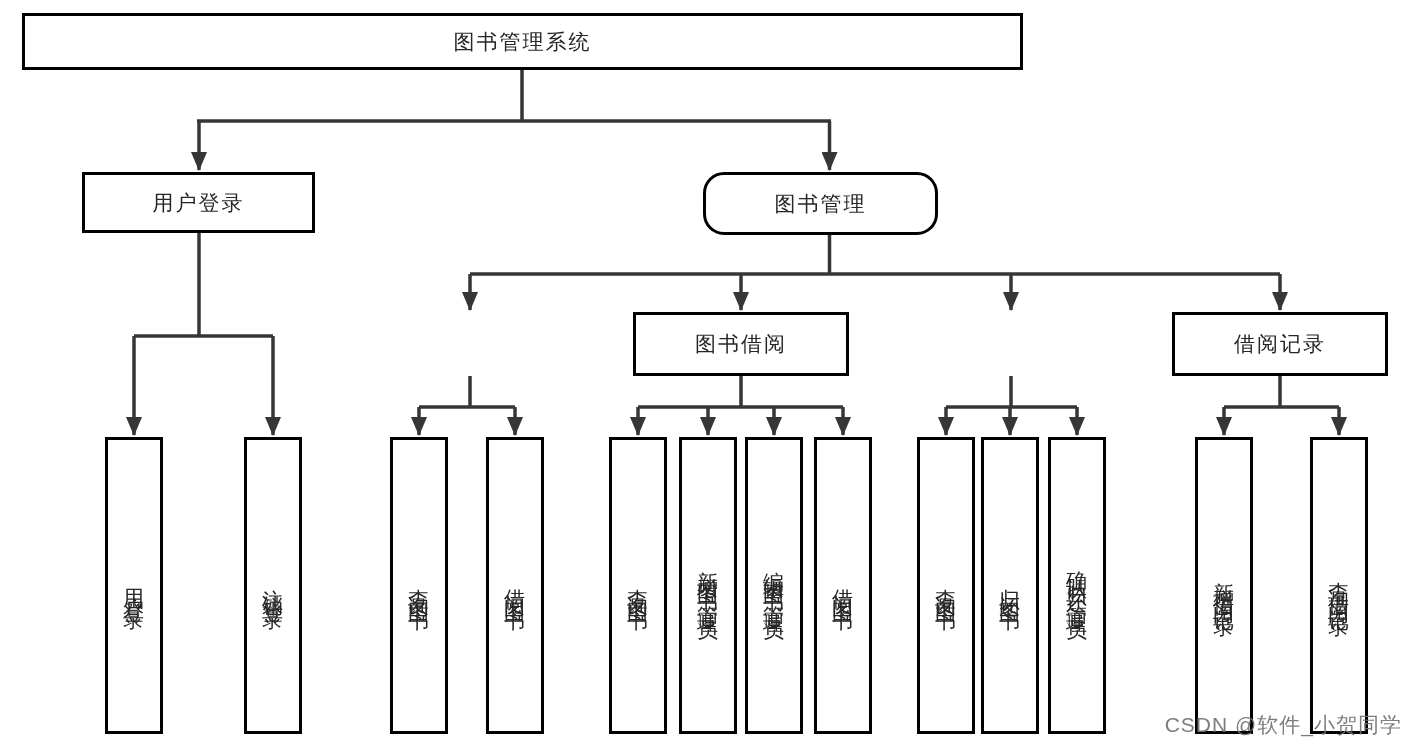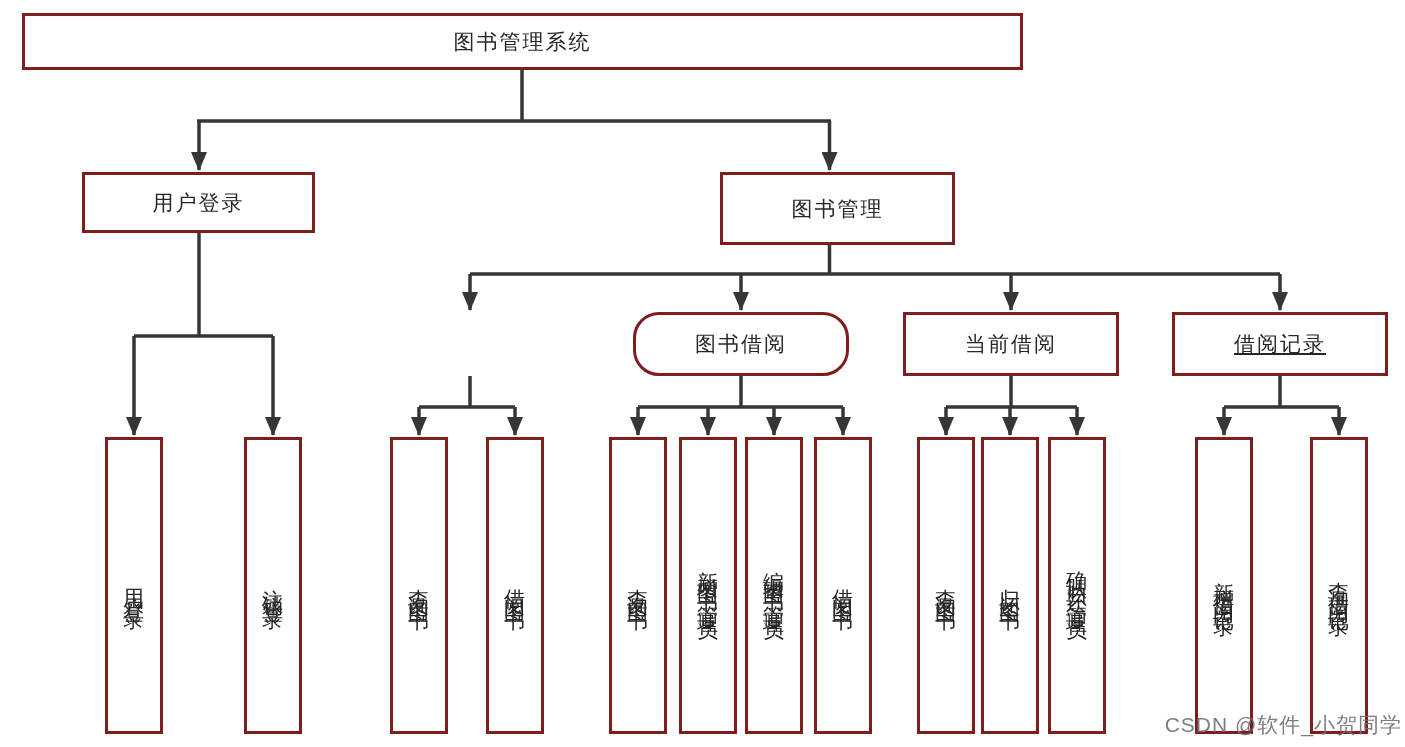--- a/index.html
+++ b/index.html
@@ -7,21 +7,21 @@
     position:relative;
     width:1405px;height:747px;
     background:#ffffff;
     overflow:hidden;
     font-family:"Liberation Sans","DejaVu Sans",sans-serif;
   }
   #wires{position:absolute;left:0;top:0;width:1405px;height:747px;}
   .box{
     position:absolute;
     box-sizing:border-box;
-    border:3px solid #7f1d1d;
+    border:3px solid #000000;
     background:#ffffff;
     color:#262626;
     display:flex;
     align-items:center;
     justify-content:center;
     text-align:center;
     z-index:2;
   }
   .h{font-size:21px;letter-spacing:2px;white-space:nowrap;}
   .v{
@@ -108,25 +108,24 @@
         <line x1="1224" y1="407" x2="1339" y2="407"></line>
         <line x1="1224" y1="407" x2="1224" y2="435" marker-end="url(#arw)"></line>
         <line x1="1339" y1="407" x2="1339" y2="435" marker-end="url(#arw)"></line>
       </g>
     </g>
   </svg>
 
   <div class="box h" style="left:22px;top:13px;width:1001px;height:57px;">图书管理系统</div>
 
   <div class="box h" style="left:82px;top:172px;width:233px;height:61px;">用户登录</div>
-  <div class="box h" style="left:720px;top:172px;width:235px;height:73px;">图书管理</div>
+  <div class="box h" style="left:703px;top:172px;width:235px;height:63px;border-radius:21px;">图书管理</div>
 
-  <div class="box h" style="left:633px;top:312px;width:216px;height:64px;border-radius:26px;">图书借阅</div>
-  <div class="box h" style="left:903px;top:312px;width:216px;height:64px;">当前借阅</div>
-  <div class="box h" style="left:1172px;top:312px;width:216px;height:64px;text-decoration:underline;">借阅记录</div>
+  <div class="box h" style="left:633px;top:312px;width:216px;height:64px;">图书借阅</div>
+  <div class="box h" style="left:1172px;top:312px;width:216px;height:64px;">借阅记录</div>
 
   <div class="box v" style="left:105px;top:437px;width:58px;height:297px;">用户登录</div>
   <div class="box v" style="left:244px;top:437px;width:58px;height:297px;">注销登录</div>
 
   <div class="box v" style="left:390px;top:437px;width:58px;height:297px;">查询图书</div>
   <div class="box v" style="left:486px;top:437px;width:58px;height:297px;">借阅图书</div>
 
   <div class="box v" style="left:609px;top:437px;width:58px;height:297px;">查询图书</div>
   <div class="box v" style="left:679px;top:437px;width:58px;height:297px;">新增图书（管理员）</div>
   <div class="box v" style="left:745px;top:437px;width:58px;height:297px;">编辑图书（管理员）</div>

